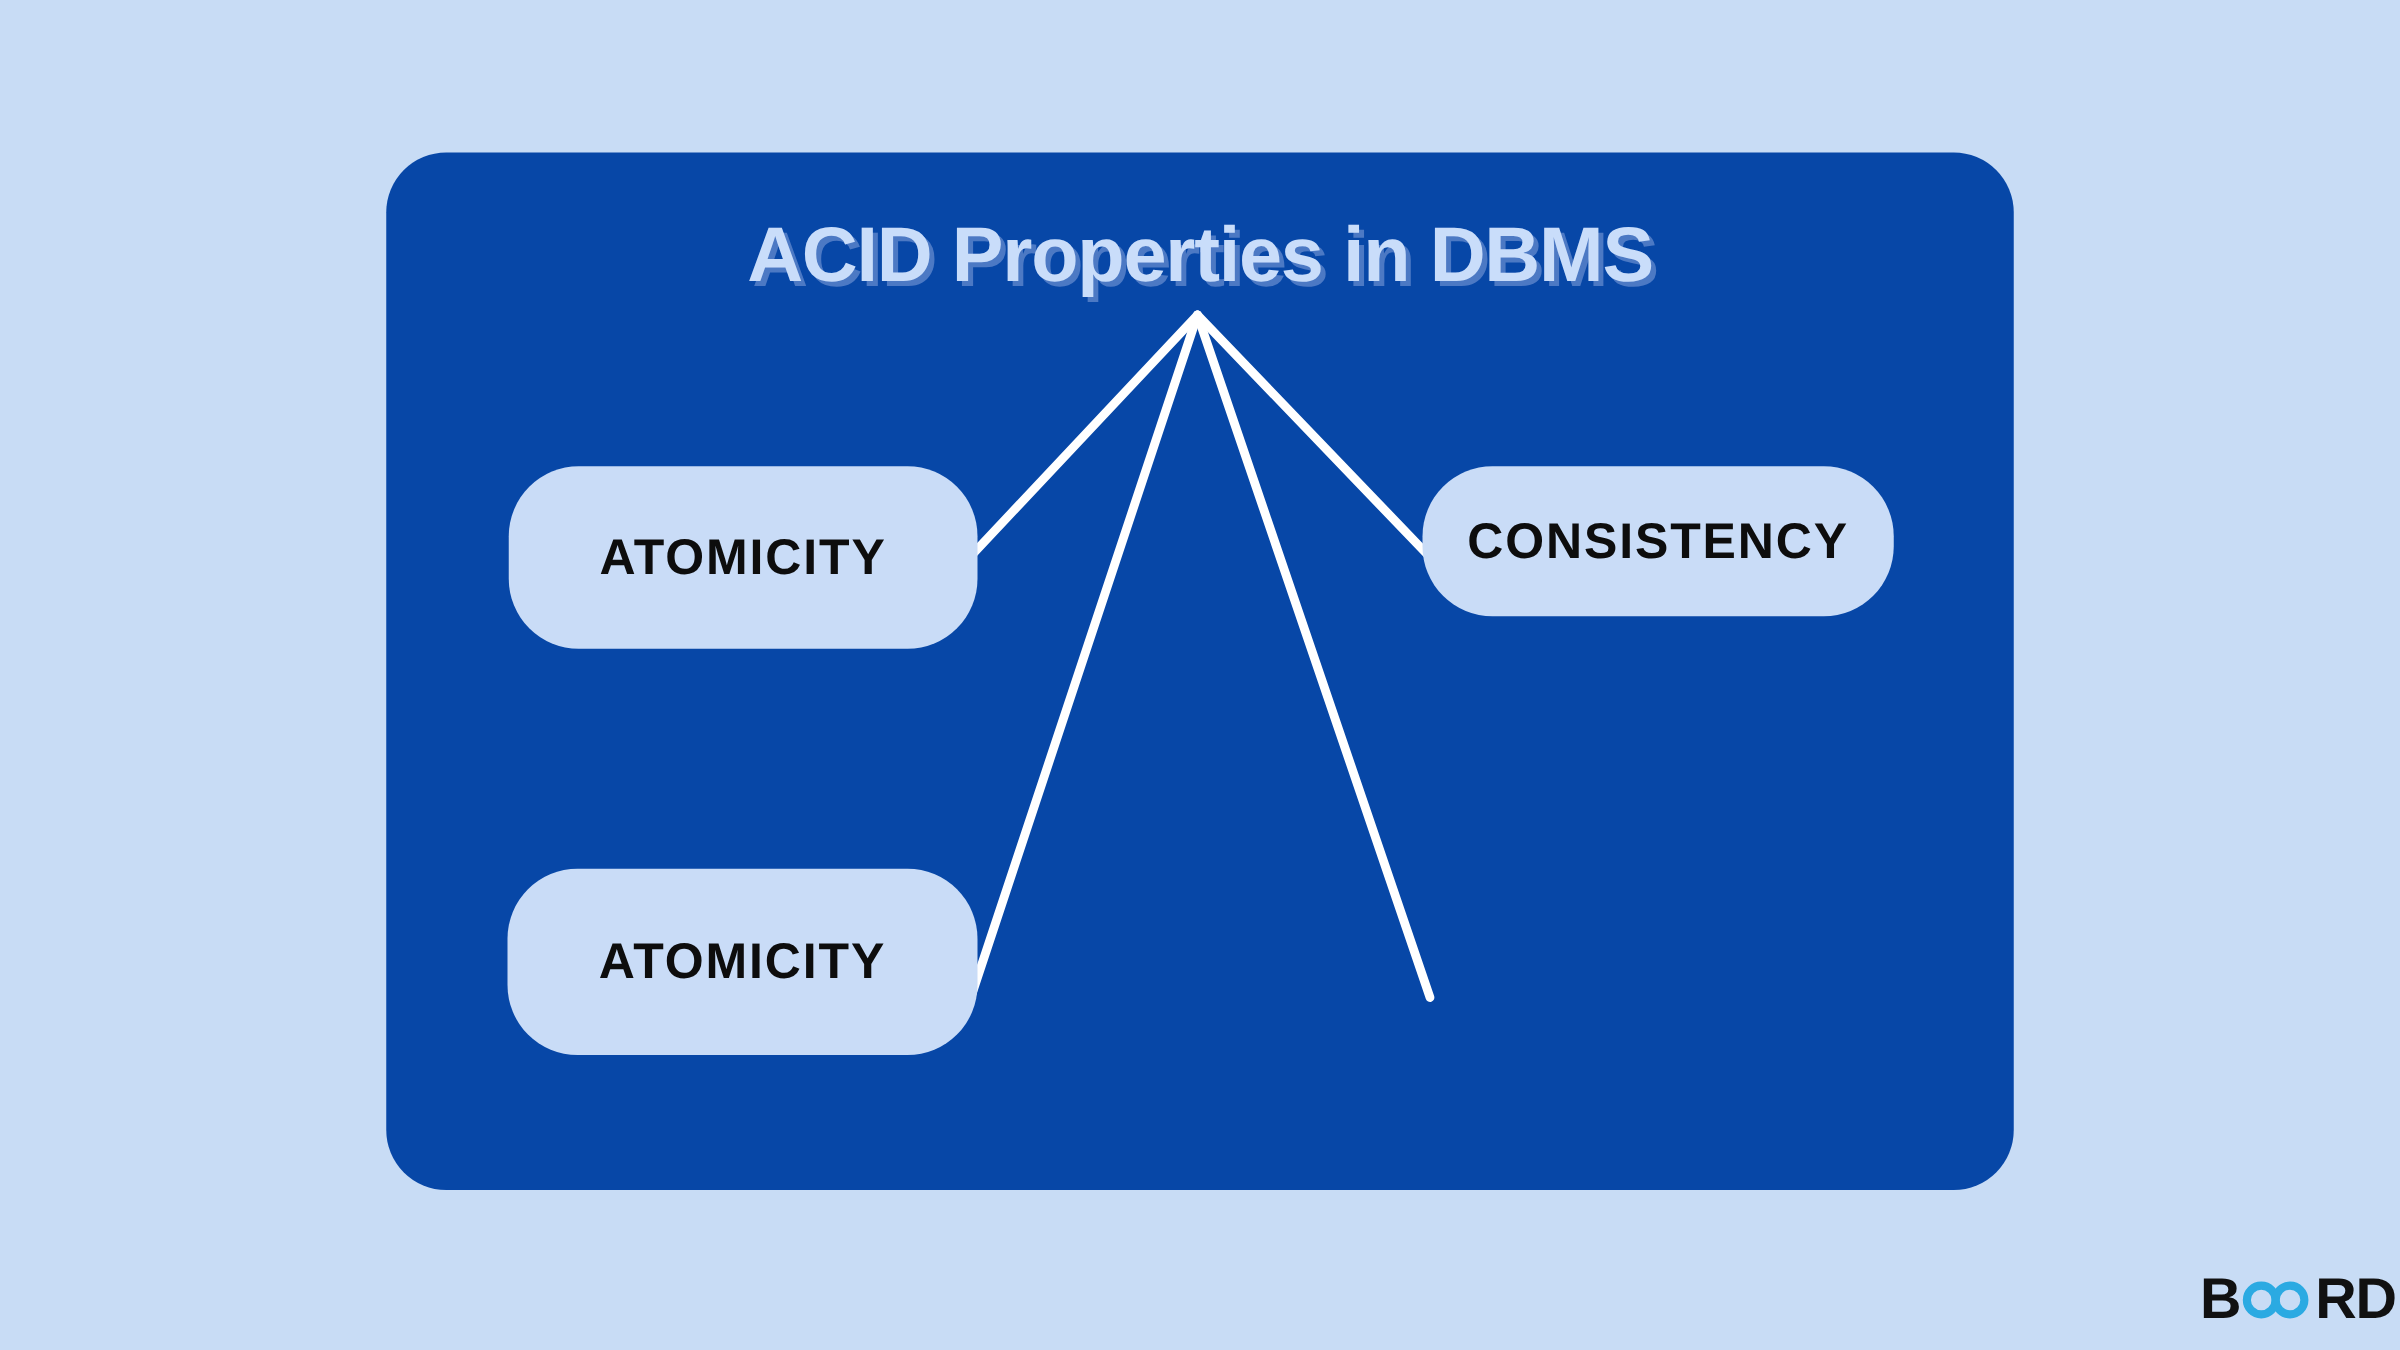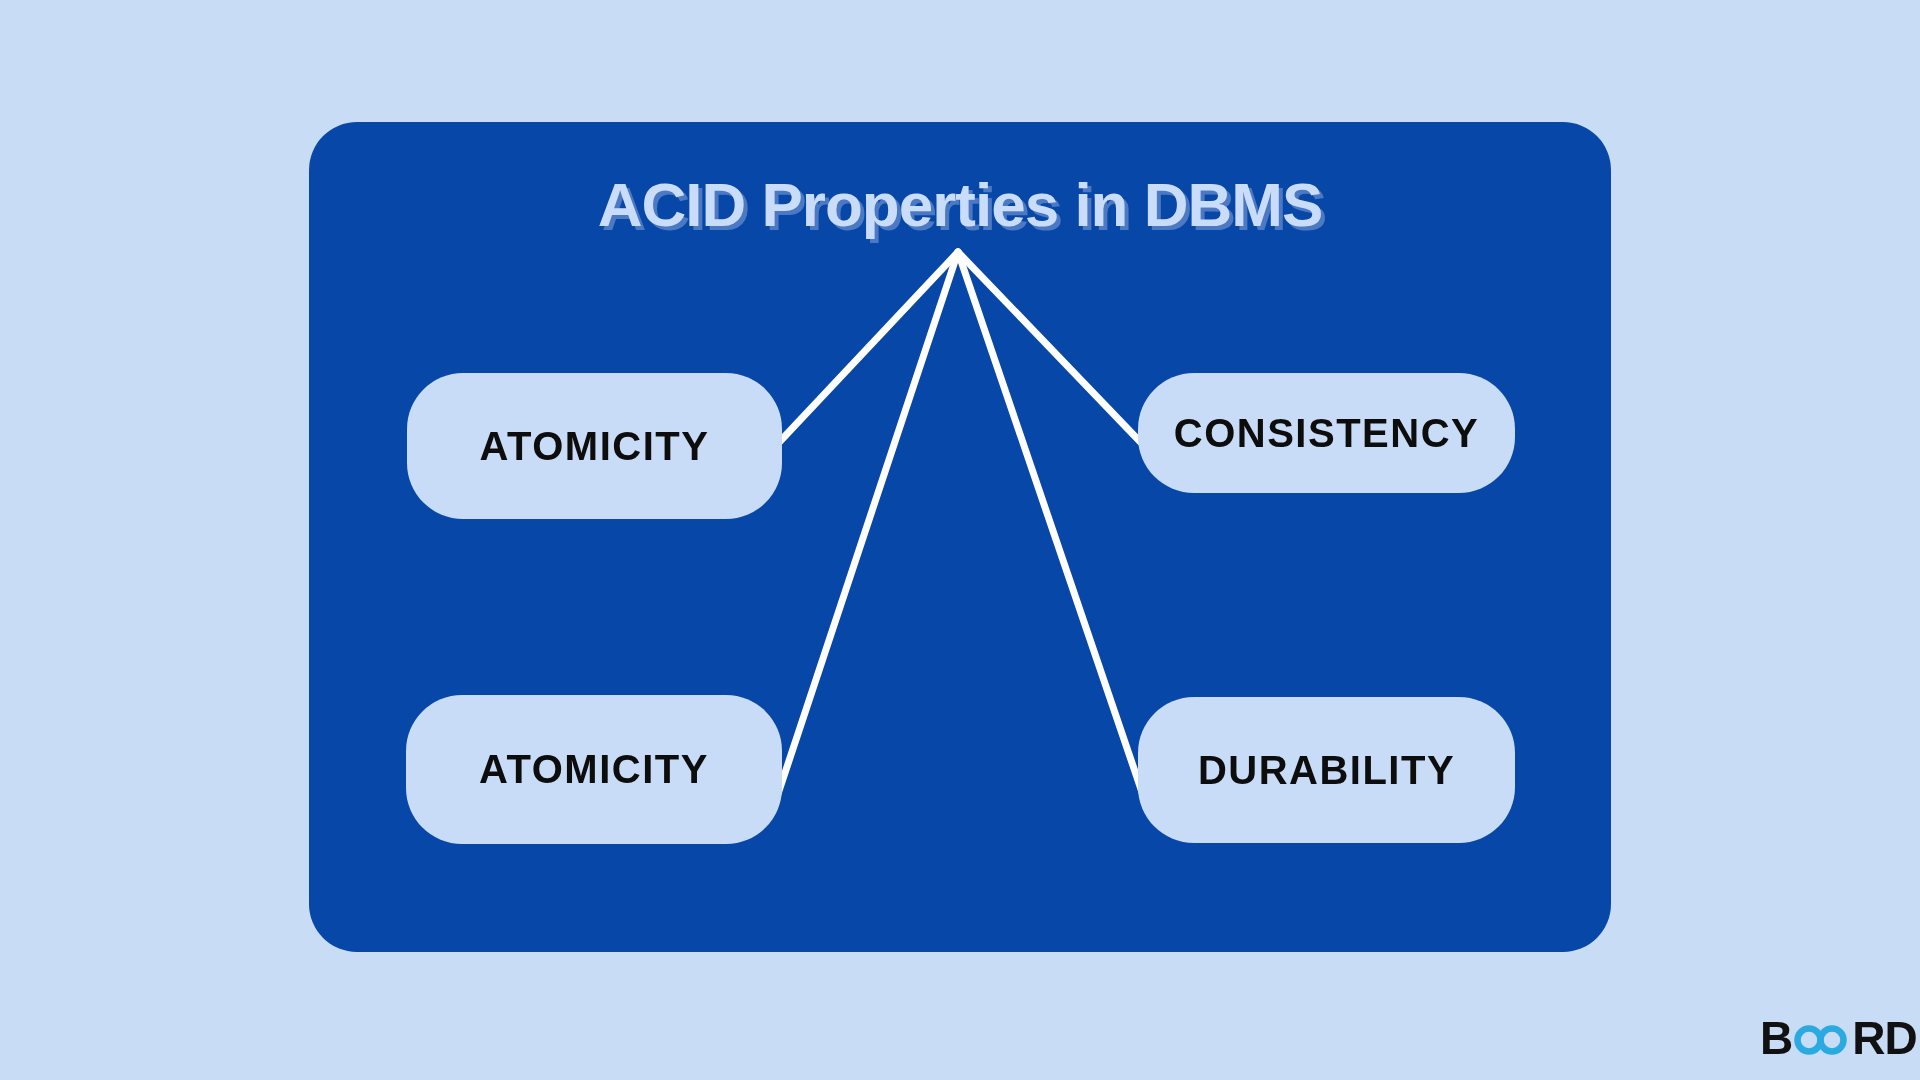--- a/index.html
+++ b/index.html
@@ -120,23 +120,20 @@
   </div>
 
   <div class="node node-consistency">
     <span>CONSISTENCY</span>
   </div>
 
   <div class="node node-isolation">
     <span>ATOMICITY</span>
   </div>
 
-  <div class="node node-durability">
-    <span>DURABILITY</span>
-  </div>
 
   <div class="logo">
     <span>B</span>
     <svg class="infinity" width="58" height="40" viewBox="0 0 58 40">
       <circle cx="16" cy="20" r="11.5"></circle>
       <circle cx="39" cy="20" r="11.5"></circle>
     </svg>
     <span>RD</span>
   </div>
 

